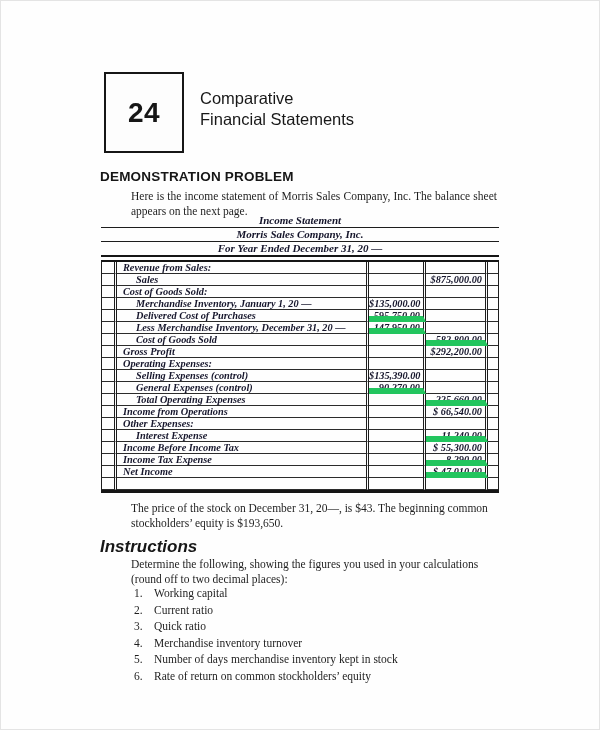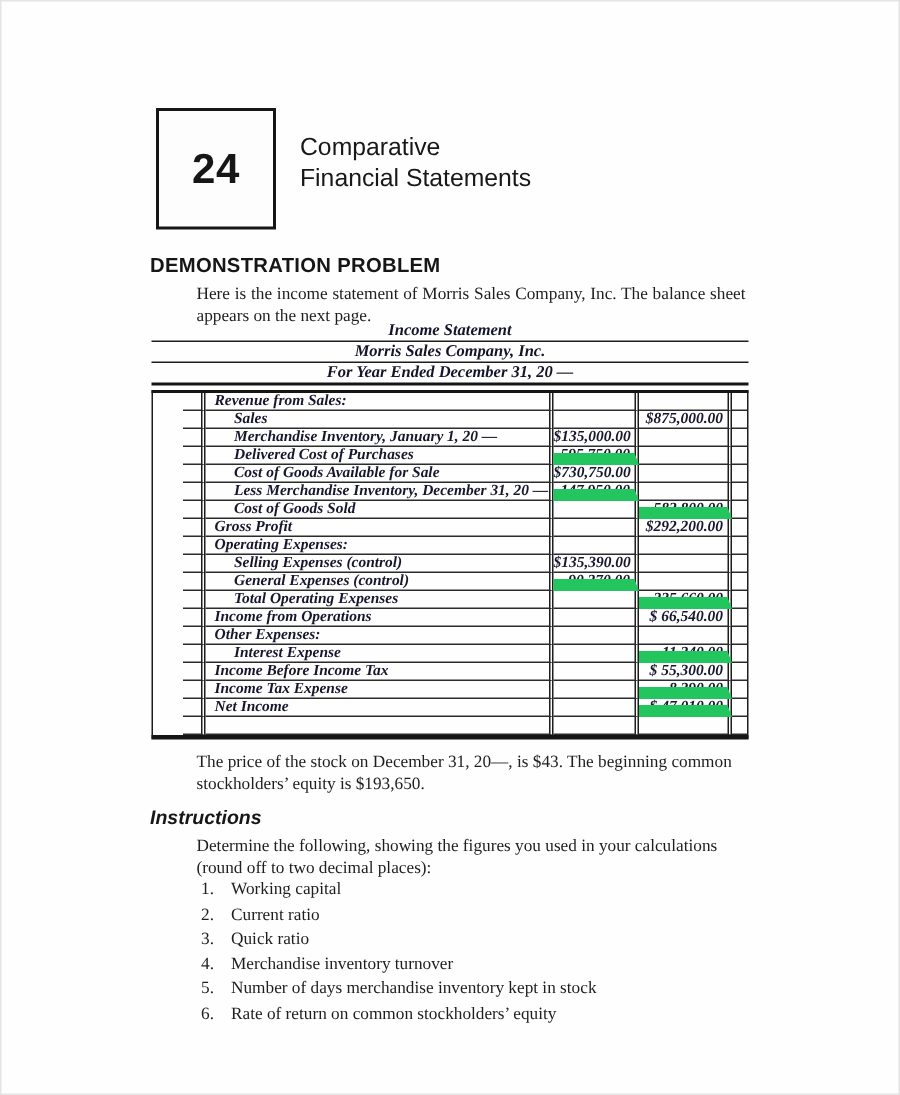--- a/index.html
+++ b/index.html
@@ -64,46 +64,45 @@
   .stmt-hline.last{border-bottom:2.5px solid #151515;text-align:center;}
   .ltable{
     margin-top:3px;
     border-top:2px solid #151515;
     border-bottom:3px solid #151515;
     border-left:1.5px solid #1d1d1d;
     border-right:1.5px solid #1d1d1d;
     font-style:italic;font-weight:bold;
     font-size:10.3px;line-height:11.5px;
     color:#16162c;
-    padding-left:20px;
   }
   .trow{display:flex;height:12px;overflow:hidden;}
   .c{
     box-sizing:border-box;
     border-bottom:1px solid #2b2b2b;
     white-space:nowrap;overflow:hidden;
   }
   .post{width:15px;border-right:3px double #1d1d1d;}
   .desc{flex:1;border-right:3px double #1d1d1d;padding-left:6px;}
   .desc.ind1{padding-left:19px;}
   .amt{text-align:right;padding-right:3px;font-style:italic;}
   .a1{width:57px;border-right:3px double #1d1d1d;text-align:right;}
   .a2{width:62px;border-right:3px double #1d1d1d;}
   .rcol{width:10px;}
-  .ul{border-bottom:8px solid #22c55e;}
+  .ul{border-bottom:6px solid #22c55e;}
   
   .stock-note{
     position:absolute;left:130px;top:500px;width:370px;
     font-size:11.5px;line-height:15px;color:#1e1e1e;
   }
   .instr-heading{
     position:absolute;left:99px;top:536px;
     font-family:"Liberation Sans", sans-serif;
     font-weight:bold;font-style:italic;
-    font-size:13px;color:#161616;text-align:center;
+    font-size:17px;color:#161616;text-align:center;
   }
   .instr-intro{
     position:absolute;left:130px;top:556px;width:366px;
     font-size:11.5px;line-height:15px;color:#1e1e1e;
   }
   .instr-list{
     position:absolute;left:133px;top:586px;width:360px;
     font-size:11.5px;color:#1e1e1e;
   }
   .li-row{display:flex;height:16.5px;align-items:baseline;}
@@ -143,36 +142,36 @@
           </div>
           <div class="trow">
             <div class="c post"></div>
             <div class="c desc ind1">Sales</div>
             <div class="c amt a1"></div>
             <div class="c amt a2">$875,000.00</div>
             <div class="c rcol"></div>
           </div>
           <div class="trow">
             <div class="c post"></div>
+            <div class="c desc">Cost of Goods Sold:</div>
+            <div class="c amt a1"></div>
+            <div class="c amt a2"></div>
+            <div class="c rcol"></div>
+          </div>
+          <div class="trow">
+            <div class="c post"></div>
             <div class="c desc ind1">Merchandise Inventory, January 1, 20 —</div>
             <div class="c amt a1">$135,000.00</div>
             <div class="c amt a2"></div>
             <div class="c rcol"></div>
           </div>
           <div class="trow">
             <div class="c post"></div>
             <div class="c desc ind1">Delivered Cost of Purchases</div>
             <div class="c amt a1 ul">595,750.00</div>
-            <div class="c amt a2"></div>
-            <div class="c rcol"></div>
-          </div>
-          <div class="trow">
-            <div class="c post"></div>
-            <div class="c desc ind1">Cost of Goods Available for Sale</div>
-            <div class="c amt a1">$730,750.00</div>
             <div class="c amt a2"></div>
             <div class="c rcol"></div>
           </div>
           <div class="trow">
             <div class="c post"></div>
             <div class="c desc ind1">Less Merchandise Inventory, December 31, 20 —</div>
             <div class="c amt a1 ul">147,950.00</div>
             <div class="c amt a2"></div>
             <div class="c rcol"></div>
           </div>

